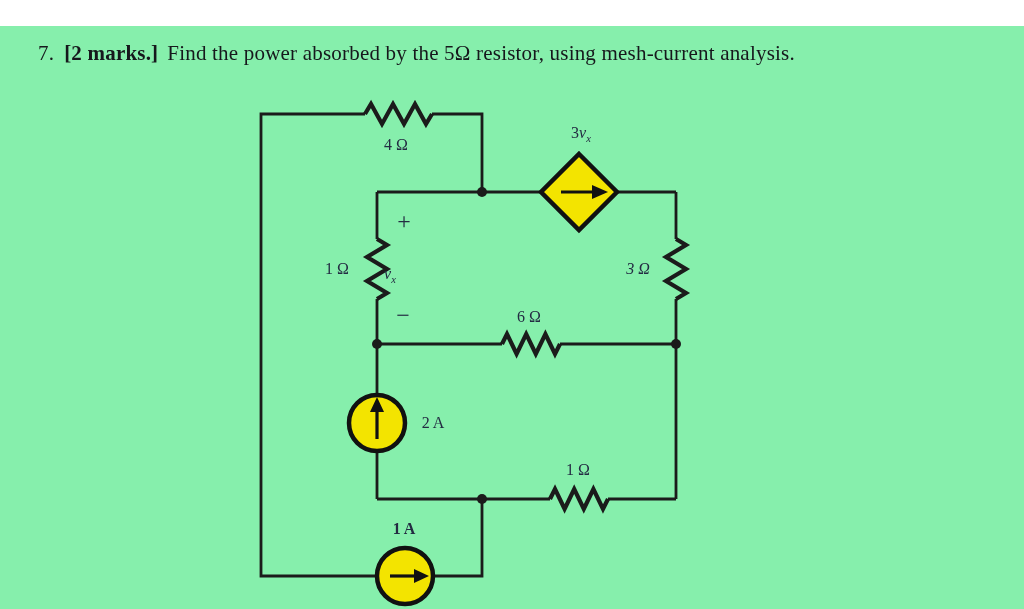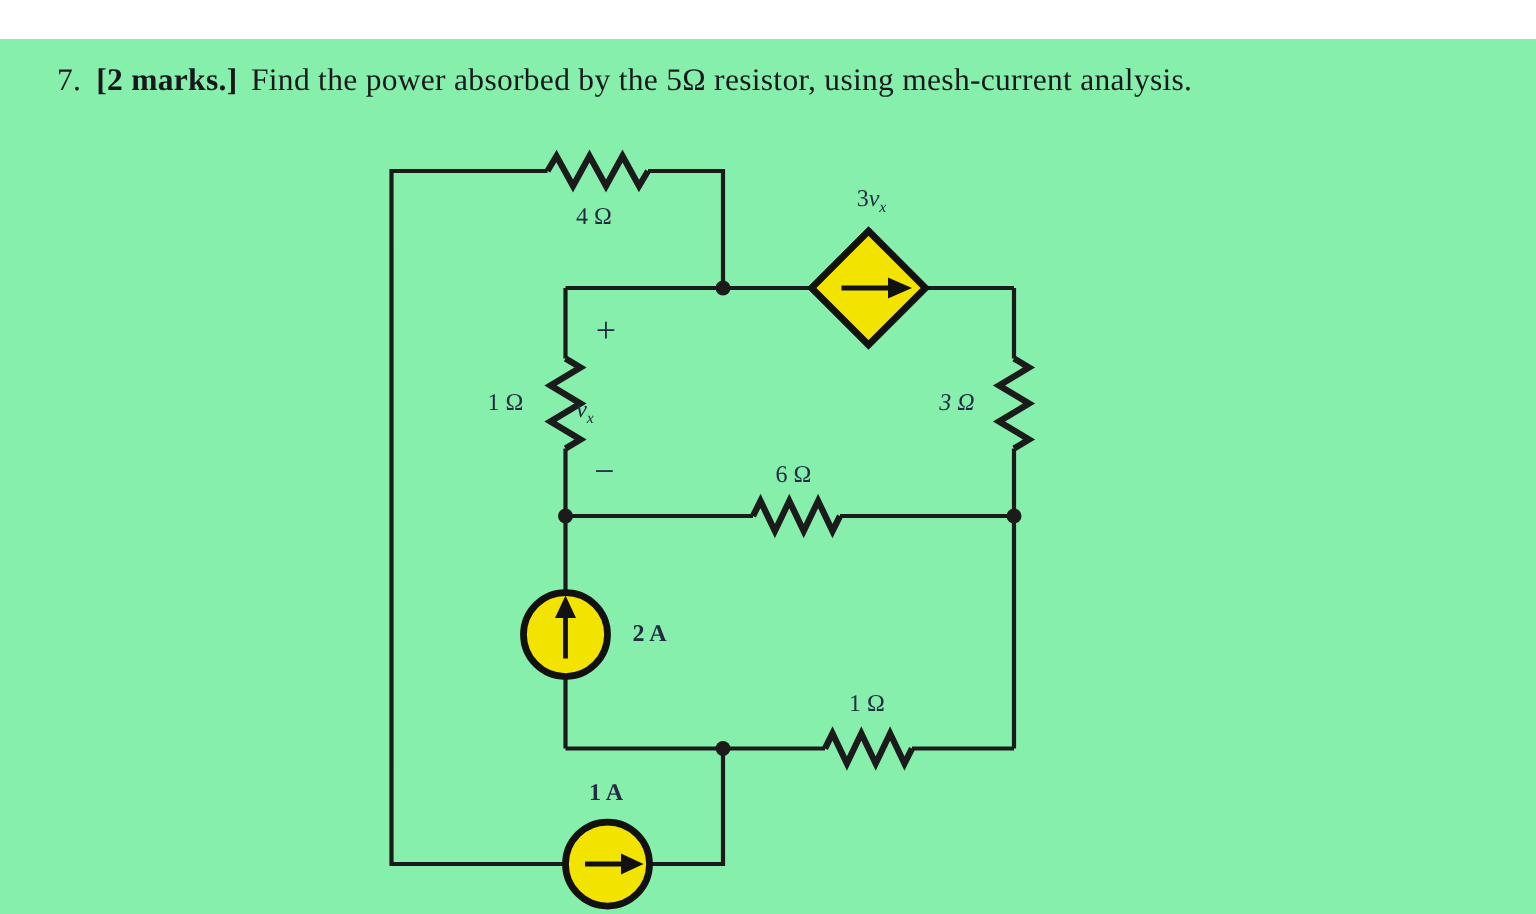--- a/index.html
+++ b/index.html
@@ -85,19 +85,19 @@
   <div class="clabel sign" style="left:404px; top:195px;">+</div>
 
   <div class="clabel" style="left:390px; top:248px;text-align:center;"><i>v</i><sub><i>x</i></sub></div>
 
   <div class="clabel sign" style="left:403px; top:289px;">−</div>
 
   <div class="clabel" style="left:638px; top:243px;font-style:italic;">3 Ω</div>
 
   <div class="clabel" style="left:529px; top:291px;">6 Ω</div>
 
-  <div class="clabel" style="left:433px; top:397px;font-weight:bold;">2 A</div>
+  <div class="clabel" style="left:433px; top:397px;">2 A</div>
 
   <div class="clabel" style="left:578px; top:444px;">1 Ω</div>
 
   <div class="clabel" style="left:404px; top:503px;font-weight:bold;">1 A</div>
 
 </div>
 
 </body></html>

